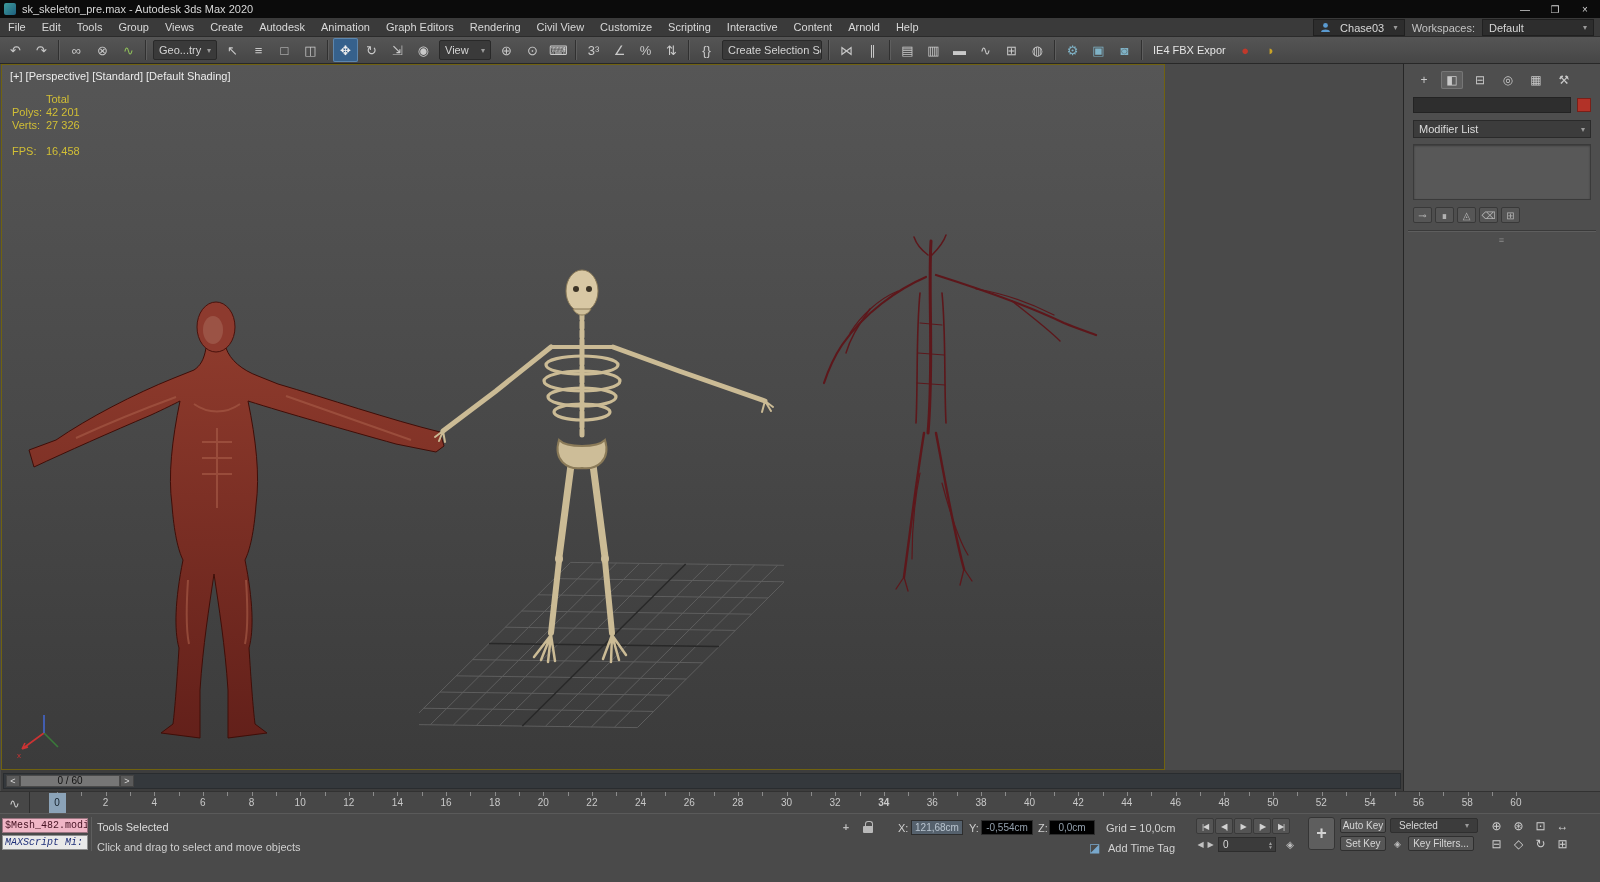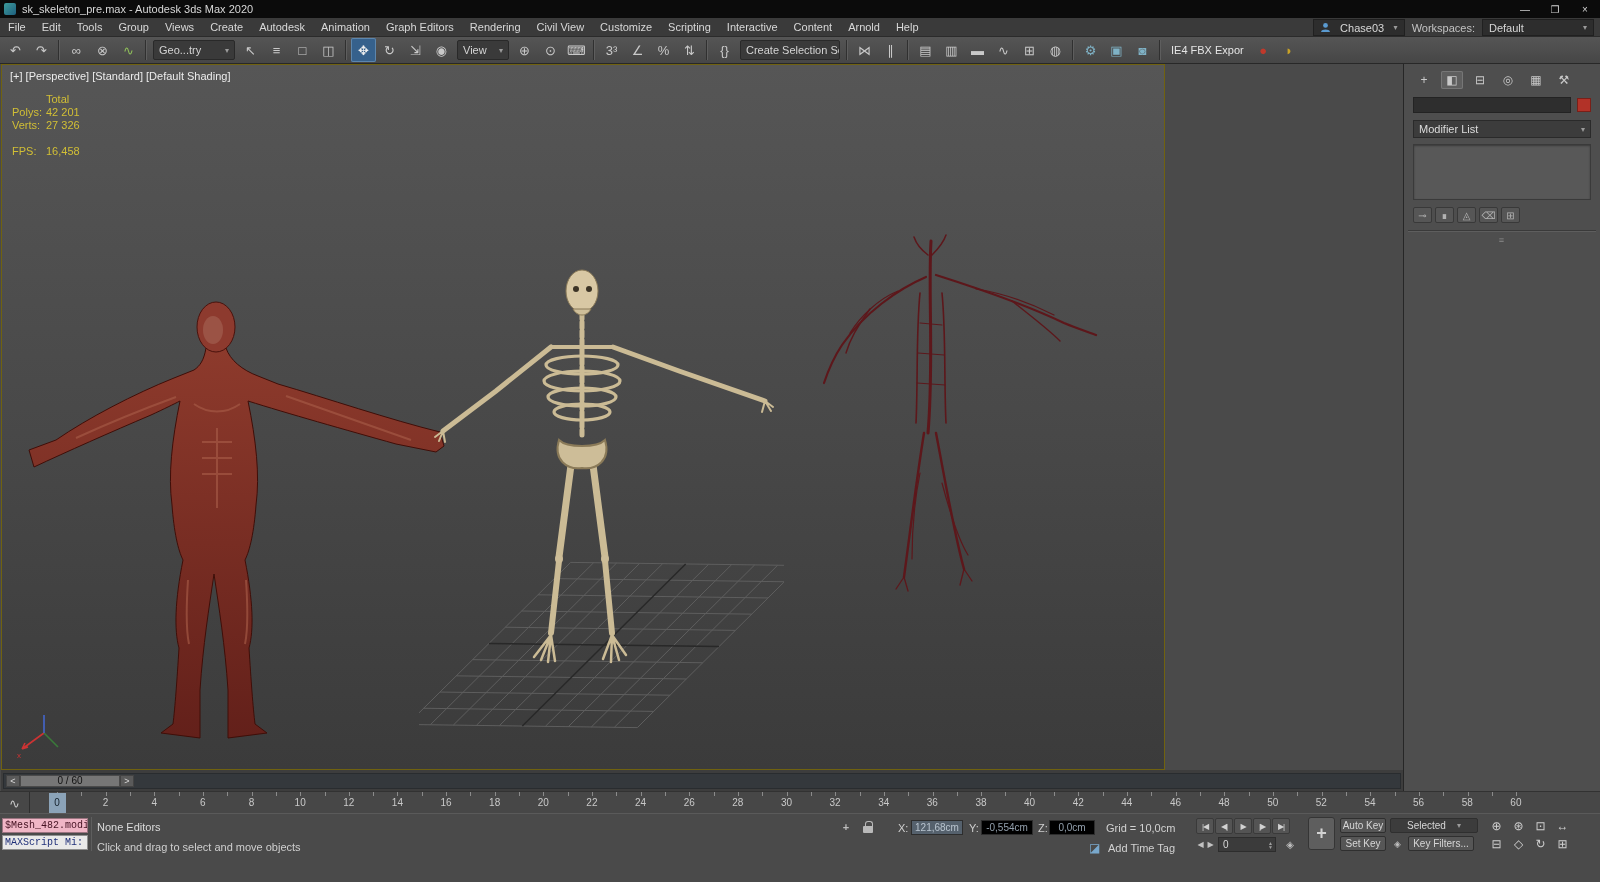--- a/index.html
+++ b/index.html
@@ -66,21 +66,21 @@
 #ruler{position:absolute;left:30px;top:0;right:0;height:22px;overflow:hidden;}
 #ruler::before{content:"";position:absolute;left:27px;top:0;width:1470px;height:4px;background:repeating-linear-gradient(90deg,#8b8b8b 0 1px,transparent 1px 24.32px);}
 .tick{position:absolute;top:0;line-height:22px;font-size:10px;color:#c9c9c9;transform:translateX(-50%);}
 .tick.current{color:#14202b;}
 .frame-marker{position:absolute;left:19px;top:1px;width:17px;height:20px;background:#8ba3b8;}
 
 
 #statusbar{position:absolute;left:0;top:813px;width:1600px;height:69px;background:#4a4a4a;border-top:1px solid #5a5a5a;}
 .listener{position:absolute;left:2px;width:86px;height:15px;font-family:"Liberation Mono","DejaVu Sans Mono",monospace;font-size:10px;line-height:14px;padding-left:2px;overflow:hidden;white-space:nowrap;}
 #listener1{top:4px;background:#f0b6c6;color:#441222;border:1px solid #9a7480;}
-#listener2{top:21px;background:#e9e9e9;color:#20307a;border:1px solid #8f8f8f;}
+#listener2{top:21px;background:#e9e9e9;color:#20307a;border:1px solid #8f8f8f;font-style:italic;}
 #status-divider{position:absolute;left:91px;top:3px;width:1px;height:34px;background:#3a3a3a;border-right:1px solid #5e5e5e;}
 #status-sel{position:absolute;left:97px;top:7px;color:#dcdcdc;}
 #status-prompt{position:absolute;left:97px;top:27px;color:#cfcfcf;}
 .mini-icon{position:absolute;width:18px;height:16px;display:flex;align-items:center;justify-content:center;color:#bdbdbd;font-size:11px;}
 .coord-label{position:absolute;top:8px;color:#cfcfcf;}
 .coord-field{position:absolute;top:6px;height:15px;background:#000000;border:1px solid #2d2d2d;color:#93a0ad;font-size:10px;line-height:13px;text-align:center;overflow:hidden;white-space:nowrap;}
 #coordx-field{left:911px;width:52px;background:#55616d;color:#b9c4cf;}
 #coordy-field{left:981px;width:52px;}
 #coordz-field{left:1049px;width:46px;}
 #grid-label{position:absolute;left:1106px;top:8px;color:#d2d2d2;}
@@ -90,21 +90,21 @@
 .pb-btn{min-width:18px;height:16px;background:#545454;border:1px solid #3a3a3a;border-radius:2px;color:#d2d2d2;font-size:8px;display:flex;align-items:center;justify-content:center;letter-spacing:-1px;padding:0 2px;}
 #stepback{position:absolute;left:1196px;top:23px;}
 #stepfwd{position:absolute;left:1206px;top:23px;}
 .step-btn{width:9px;height:15px;color:#c2c2c2;font-size:8px;display:flex;align-items:center;justify-content:center;position:absolute;}
 #frame-field{position:absolute;left:1218px;top:23px;width:58px;height:15px;background:#3b3b3b;border:1px solid #2d2d2d;color:#d8d8d8;font-size:10px;display:flex;align-items:center;padding-left:4px;}
 #frame-spinner{margin-left:auto;display:flex;flex-direction:column;justify-content:center;line-height:4px;font-size:5px;color:#9f9f9f;padding-right:2px;}
 #keymode-icon{position:absolute;left:1282px;top:23px;width:16px;height:15px;color:#bdbdbd;font-size:10px;display:flex;align-items:center;justify-content:center;}
 #setkeys-big{position:absolute;left:1308px;top:3px;width:27px;height:33px;background:#5e5e5e;border:1px solid #353535;border-radius:3px;color:#d2d2d2;font-size:18px;font-weight:bold;display:flex;align-items:center;justify-content:center;}
 .sb-btn{position:absolute;background:#565656;border:1px solid #2f2f2f;border-radius:2px;color:#d6d6d6;display:flex;align-items:center;justify-content:center;font-size:10px;white-space:nowrap;}
 #autokey-btn{left:1340px;top:4px;width:46px;height:15px;}
-#selected-dd{left:1390px;top:4px;width:88px;height:15px;justify-content:space-between;padding:0 16px;background:#3c3c3c;}
+#selected-dd{left:1390px;top:4px;width:88px;height:15px;justify-content:space-between;padding:0 8px;background:#3c3c3c;}
 #setkey-btn{left:1340px;top:22px;width:46px;height:15px;}
 #keymode2-icon{position:absolute;left:1390px;top:22px;width:15px;height:15px;color:#bdbdbd;font-size:9px;display:flex;align-items:center;justify-content:center;}
 #keyfilters-btn{left:1408px;top:22px;width:66px;height:15px;}
 #nav-grid{position:absolute;left:1486px;top:3px;display:grid;grid-template-columns:repeat(4,21px);grid-auto-rows:17px;gap:1px;}
 .nav-btn{display:flex;align-items:center;justify-content:center;color:#cfcfcf;font-size:12px;}
 .lock-shape{width:10px;height:7px;background:#b9b9b9;border-radius:1px;position:relative;margin-top:5px;}
 .lock-shape::before{content:"";position:absolute;top:-5px;left:2px;width:6px;height:5px;border:1.5px solid #b9b9b9;border-bottom:none;border-radius:3px 3px 0 0;}
 </style>
 </head>
 <body>
@@ -157,21 +157,21 @@
 </div>
 
 <div id="toolbar">
     <div class="tb-icon">↶</div>
     <div class="tb-icon">↷</div>
     <div class="tb-sep"></div>
     <div class="tb-icon">∞</div>
     <div class="tb-icon">⊗</div>
     <div class="tb-icon" style="color: rgb(143, 191, 90);">∿</div>
     <div class="tb-sep"></div>
-    <div class="tb-dd" style="width: 82px;">
+    <div class="tb-dd" style="width: 64px;">
       <span>Geo...try</span>
       <span class="dd-arrow">▾</span>
     </div>
     <div class="tb-icon">↖</div>
     <div class="tb-icon">≡</div>
     <div class="tb-icon">□</div>
     <div class="tb-icon">◫</div>
     <div class="tb-sep"></div>
     <div class="tb-icon active">✥</div>
     <div class="tb-icon">↻</div>
@@ -378,42 +378,42 @@
       <span class="tick" style="left: 367.41px;">14</span>
       <span class="tick" style="left: 416.04px;">16</span>
       <span class="tick" style="left: 464.67px;">18</span>
       <span class="tick" style="left: 513.3px;">20</span>
       <span class="tick" style="left: 561.93px;">22</span>
       <span class="tick" style="left: 610.56px;">24</span>
       <span class="tick" style="left: 659.19px;">26</span>
       <span class="tick" style="left: 707.82px;">28</span>
       <span class="tick" style="left: 756.45px;">30</span>
       <span class="tick" style="left: 805.08px;">32</span>
-      <span class="tick" style="left: 853.71px;">34</span>
+      <span class="tick" style="left: 853.71px; font-weight: bold;">34</span>
       <span class="tick" style="left: 902.34px;">36</span>
       <span class="tick" style="left: 950.97px;">38</span>
       <span class="tick" style="left: 999.6px;">40</span>
       <span class="tick" style="left: 1048.23px;">42</span>
       <span class="tick" style="left: 1096.86px;">44</span>
       <span class="tick" style="left: 1145.49px;">46</span>
       <span class="tick" style="left: 1194.12px;">48</span>
       <span class="tick" style="left: 1242.75px;">50</span>
       <span class="tick" style="left: 1291.38px;">52</span>
       <span class="tick" style="left: 1340.01px;">54</span>
       <span class="tick" style="left: 1388.64px;">56</span>
       <span class="tick" style="left: 1437.27px;">58</span>
       <span class="tick" style="left: 1485.9px;">60</span>
     </div>
 </div>
 
 <div id="statusbar">
   <div id="listener1" class="listener">$Mesh_482.modi:</div>
   <div id="listener2" class="listener">MAXScript Mi:</div>
   <div id="status-divider"></div>
-  <div id="status-sel">None Editors</div>
+  <div id="status-sel">Tools Selected</div>
   <div id="status-prompt">Click and drag to select and move objects</div>
 
   <div class="mini-icon" style="left:837px;top:5px;font-weight:bold;">+</div>
   <div class="mini-icon" style="left:859px;top:5px;">
       <span class="lock-shape"></span>
     </div>
 
   <span class="coord-label" style="left:898px;">X:</span>
   <div class="coord-field" id="coordx-field">121,68cm</div>
   <span class="coord-label" style="left:969px;">Y:</span>

